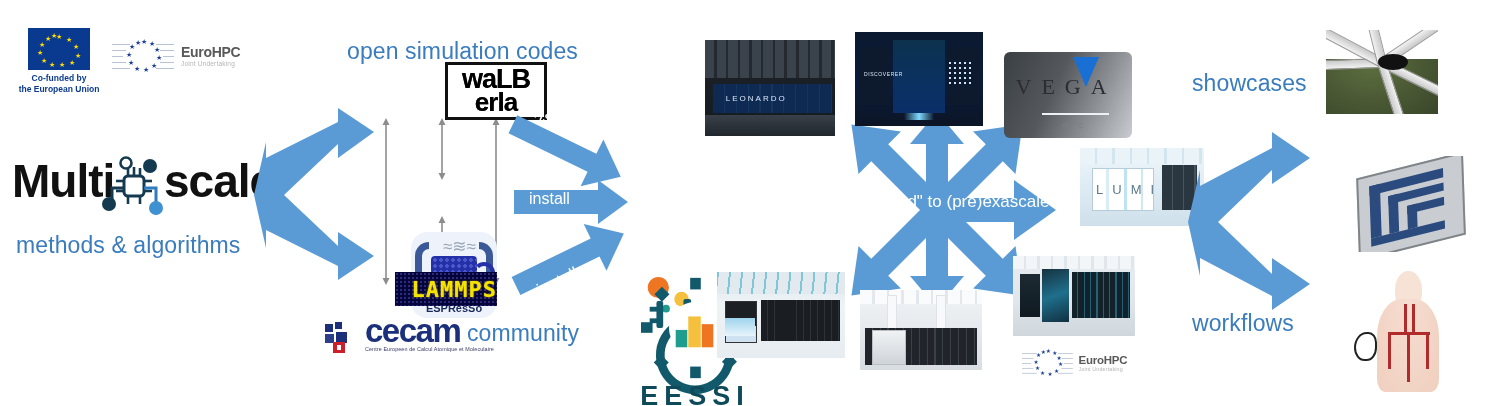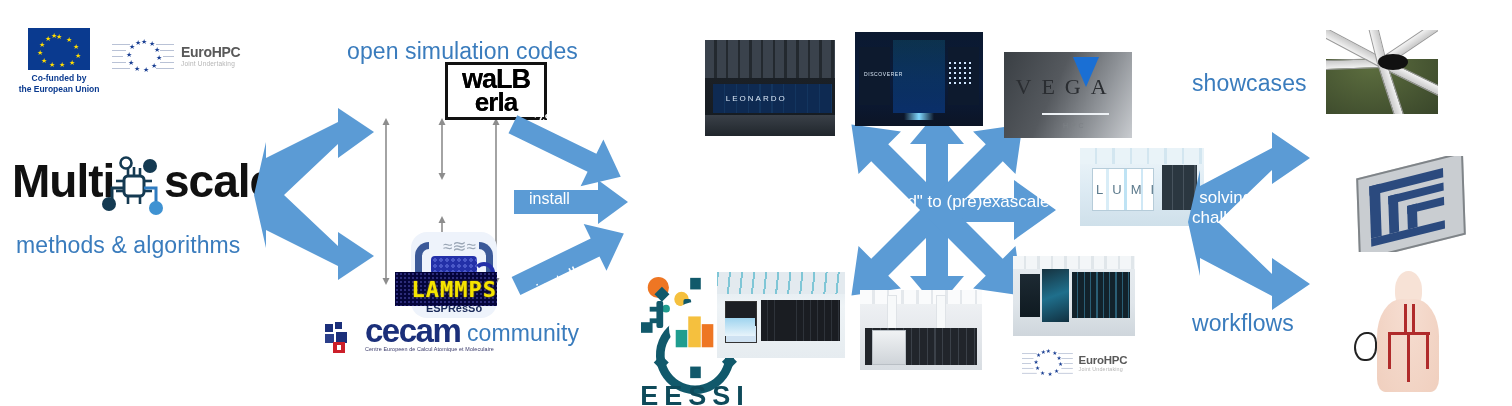--- a/index.html
+++ b/index.html
@@ -422,21 +422,21 @@
 
   <div class="photo p-disc" style="left:855px;top:32px;width:128px;height:94px;">
     <i class="wl"></i>
       <i class="hall"></i>
       <i class="wr"></i>
       <i class="tri"></i>
       <i class="beam"></i>
     <span class="cap" style="left:7%;top:42%;font-size:5px;letter-spacing:.6px;">DISCOVERER</span>
   </div>
 
-  <div class="photo p-vega" style="left:1004px;top:52px;width:128px;height:86px;">
+  <div class="photo p-vega" style="left:1004px;top:52px;width:128px;height:86px;border-radius:6px;">
     <i class="vlogo"></i>
       <i class="vline"></i>
     <span class="vtxt">VEGA</span>
     <span class="vsub">HPC</span>
   </div>
 
   <div class="photo p-lumi" style="left:1036px;top:148px;width:124px;height:78px;margin-left:44px;">
     <i class="ceil"></i>
       <i class="cab"></i>
       <i class="cab2"></i>
@@ -492,24 +492,20 @@
     <div class="ehpc-txt">
       <span class="n">EuroHPC</span>
       <span class="t">Joint Undertaking</span>
     </div>
   </div>
 
   <svg class="abs" style="left:1186px;top:126px;" width="140" height="190">
     <path d="M2 96 L14 44 L14 60 L86 22 L86 6 L124 32 L86 58 L86 44 L32 96
              L86 148 L86 132 L124 158 L86 184 L86 170 L14 132 L14 150 Z" fill="#5b9bd5"></path>
   </svg>
-  <div class="abs arrow-text" style="left:1192px;top:188px;width:130px;">
-    <div>solving societal</div>
-    <div>challenges by HPC</div>
-  </div>
 
   <div class="abs blue-label" style="left:1192px;top:70px;">showcases</div>
   <div class="abs blue-label" style="left:1192px;top:310px;">workflows</div>
 
   <div class="photo p-heli" style="left:1326px;top:30px;width:112px;height:84px;">
     <i class="terr"></i>
     <i class="blade" style="transform:rotate(178deg);"></i>
     <i class="blade" style="transform:rotate(-152deg);"></i>
     <i class="blade" style="transform:rotate(-104deg);"></i>
     <i class="blade" style="transform:rotate(-34deg);"></i>

